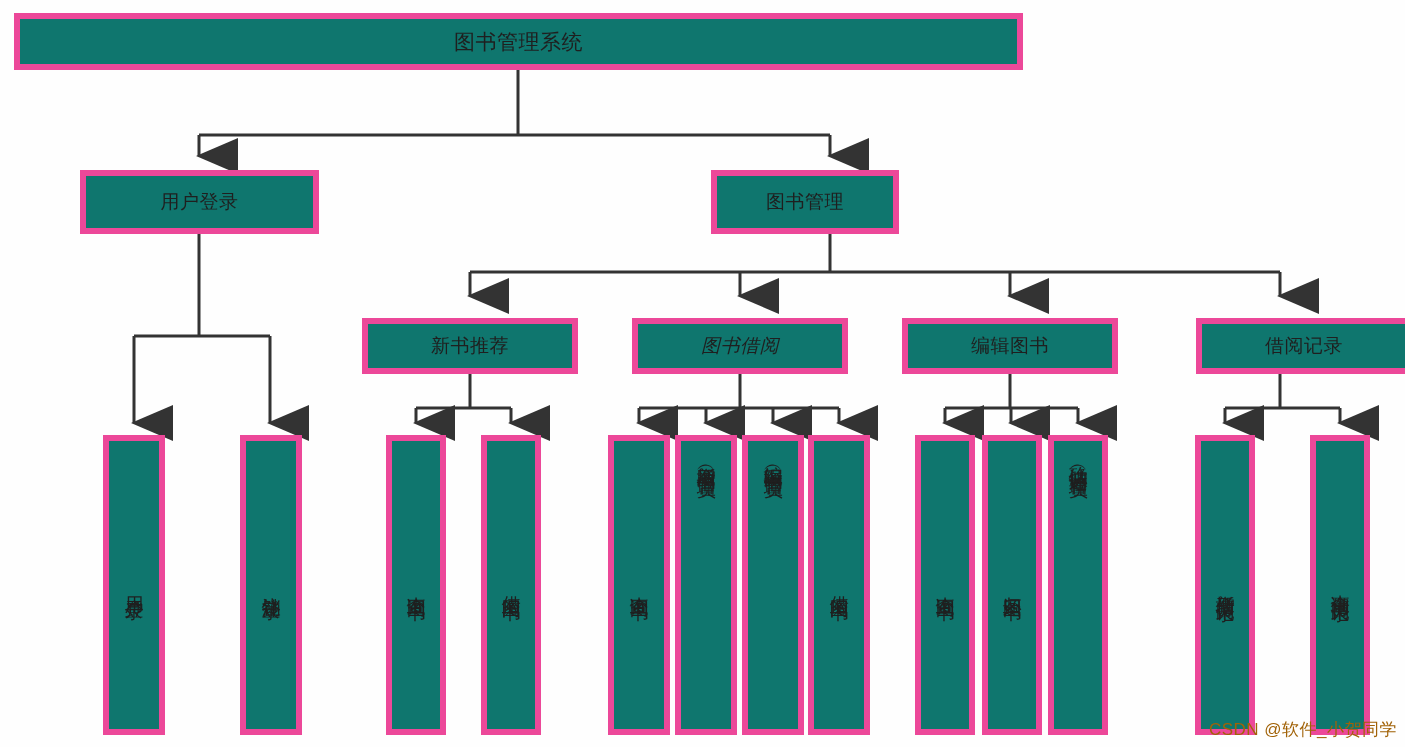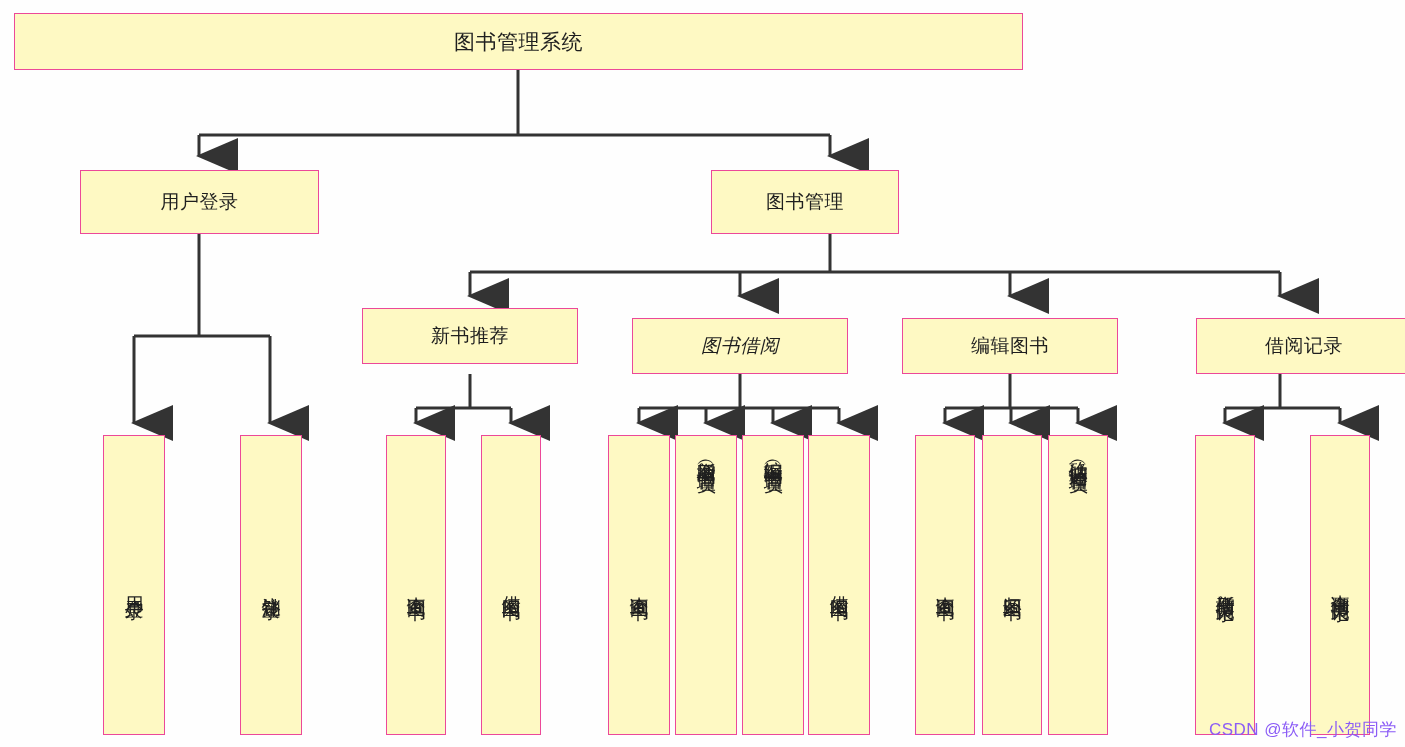--- a/index.html
+++ b/index.html
@@ -23,22 +23,22 @@
     position: absolute;
     left: 0;
     top: 0;
     width: 1405px;
     height: 747px;
     pointer-events: none;
   }
   .node {
     position: absolute;
     box-sizing: border-box;
-    background: #fef9c3;
-    border: 1px solid #ec4899;
+    background: #0f766e;
+    border: 6px solid #ec4899;
     display: flex;
     align-items: center;
     justify-content: center;
     z-index: 2;
   }
   .node-label {
     display: block;
     text-align: center;
     letter-spacing: 0.5px;
     color: #1f1f1f;
@@ -72,21 +72,21 @@
   }
   .node.level-leaf.centered {
     align-items: center;
     padding-top: 0;
   }
   .watermark {
     position: absolute;
     right: 8px;
     bottom: 6px;
     font-size: 17px;
-    color: #8b5cf6;
+    color: #a16207;
     letter-spacing: 0.5px;
     z-index: 5;
     white-space: nowrap;
   }
 </style>
 </head>
 <body>
 
 <div id="diagram-canvas">
 
@@ -144,21 +144,21 @@
     <span class="node-label">图书管理系统</span>
   </div>
 
   <div class="node level-mid" style="left:80px; top:170px; width:239px; height:64px;">
     <span class="node-label">用户登录</span>
   </div>
   <div class="node level-mid" style="left:711px; top:170px; width:188px; height:64px;">
     <span class="node-label">图书管理</span>
   </div>
 
-  <div class="node level-mid" style="left:362px; top:308px; width:216px; height:56px;">
+  <div class="node level-mid" style="left:362px; top:318px; width:216px; height:56px;">
     <span class="node-label">新书推荐</span>
   </div>
   <div class="node level-mid" style="left:632px; top:318px; width:216px; height:56px;font-style:italic;">
     <span class="node-label">图书借阅</span>
   </div>
   <div class="node level-mid" style="left:902px; top:318px; width:216px; height:56px;">
     <span class="node-label">编辑图书</span>
   </div>
   <div class="node level-mid" style="left:1172px; top:318px; width:216px; height:56px;margin-left:24px;">
     <span class="node-label">借阅记录</span>

